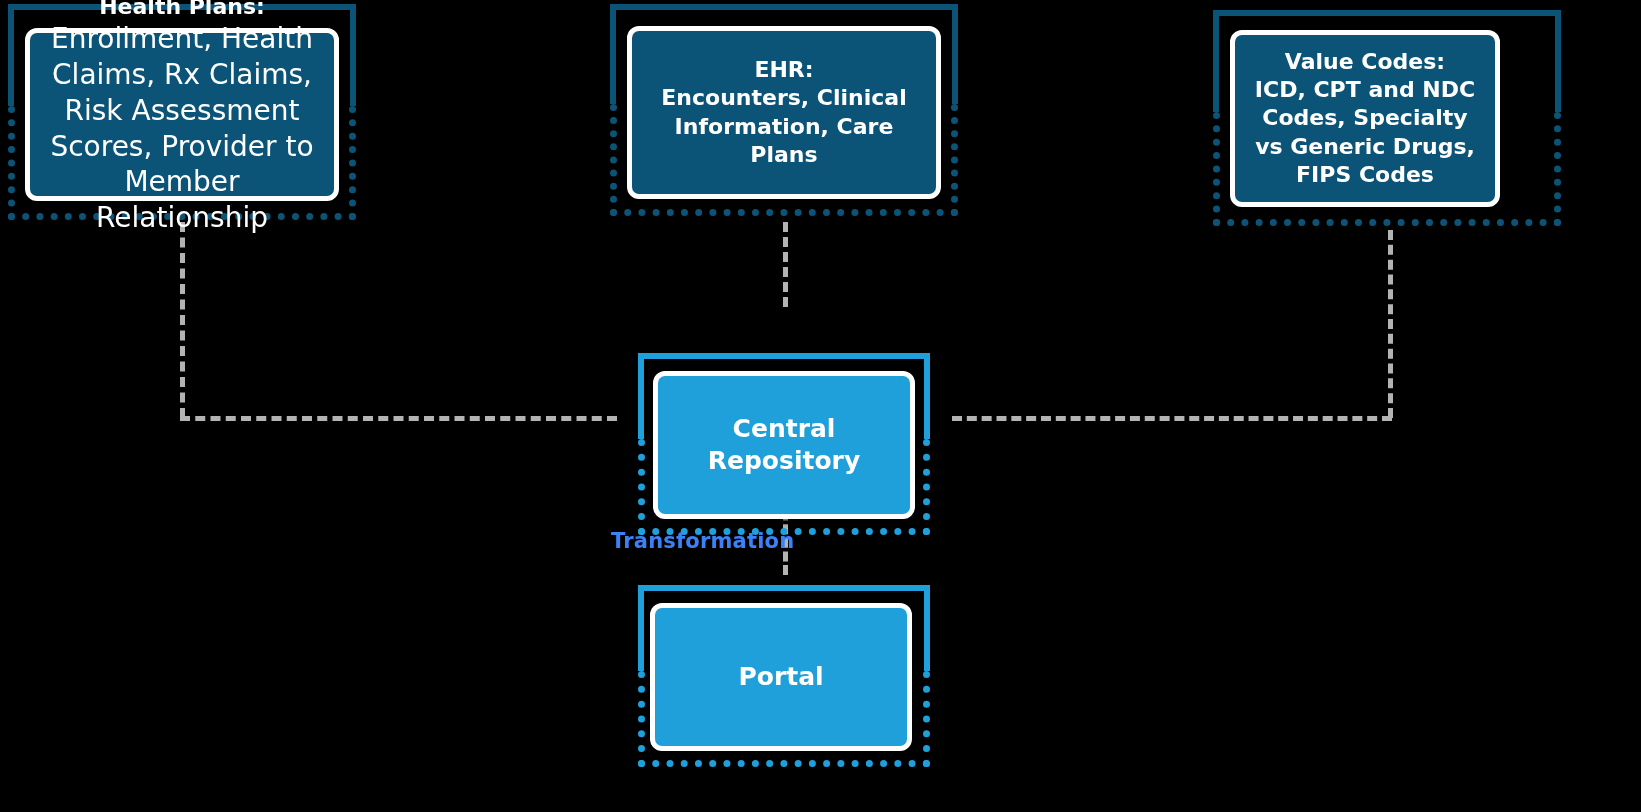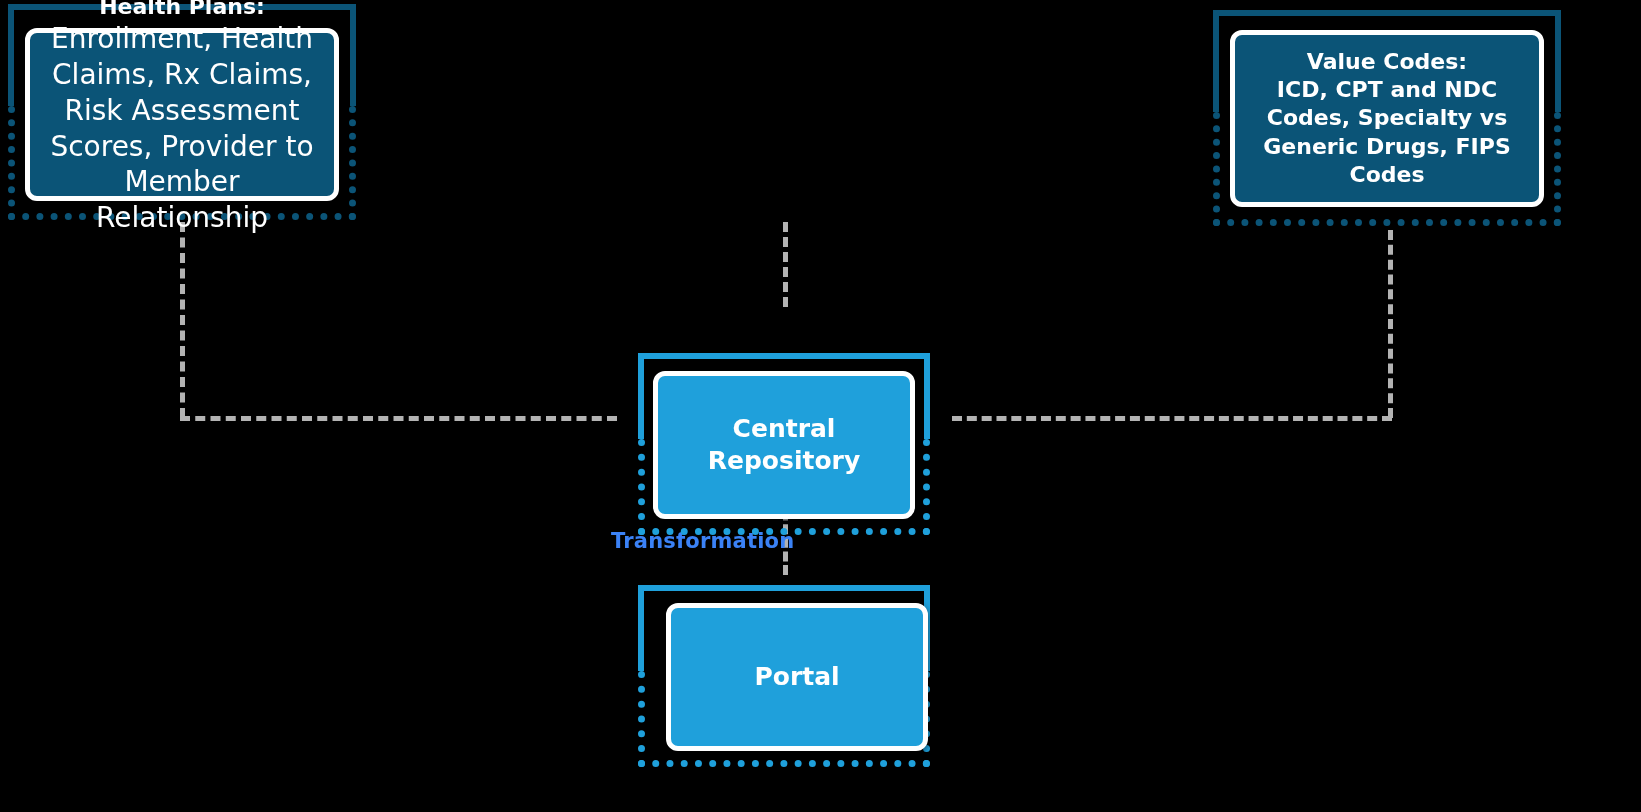--- a/index.html
+++ b/index.html
@@ -107,31 +107,47 @@
       <span class="dot-bottom"></span>
     </div>
     <div class="card plan" style="left:17px; top:24px; width:314px; height:173px;justify-content:center;">
       <div class="txt">
         <span class="ttl">Health Plans:</span>
         <span class="sub">Enrollment, Health Claims, Rx Claims, Risk Assessment Scores, Provider to Member Relationship</span>
       </div>
     </div>
   </div>
 
+  <div class="node" style="left:610px; top:4px; width:348px; height:212px; --fc:#0b5477;">
+    <div class="frame">
+      <span class="solid-top"></span>
+      <span class="solid-left"></span>
+      <span class="solid-right"></span>
+      <span class="dot-left"></span>
+      <span class="dot-right"></span>
+      <span class="dot-bottom"></span>
+    </div>
+    <div class="card solidb" style="left:17px; top:22px; width:314px; height:173px;">
+      <div class="txt">
+        <span class="ttl">EHR:</span>
+        <span class="sub">Encounters, Clinical Information, Care Plans</span>
+      </div>
+    </div>
+  </div>
 
   <div class="node" style="left:1213px; top:10px; width:348px; height:216px; --fc:#0b5477;">
     <div class="frame">
       <span class="solid-top"></span>
       <span class="solid-left"></span>
       <span class="solid-right"></span>
       <span class="dot-left"></span>
       <span class="dot-right"></span>
       <span class="dot-bottom"></span>
     </div>
-    <div class="card solidb" style="left:17px; top:20px; width:314px; height:177px;">
+    <div class="card solidb" style="left:17px; top:20px; width:270px; height:177px;">
       <div class="txt">
         <span class="ttl">Value Codes:</span>
         <span class="sub">ICD, CPT and NDC Codes, Specialty vs Generic Drugs, FIPS Codes</span>
       </div>
     </div>
   </div>
 
   <div class="node" style="left:638px; top:310px; width:292px; height:182px;margin-top:43px; --fc:#1fa0db;">
     <div class="frame">
       <span class="solid-top"></span>
@@ -150,20 +166,20 @@
 
   <div class="node" style="left:638px; top:585px; width:292px; height:182px; --fc:#1fa0db;">
     <div class="frame">
       <span class="solid-top"></span>
       <span class="solid-left"></span>
       <span class="solid-right"></span>
       <span class="dot-left"></span>
       <span class="dot-right"></span>
       <span class="dot-bottom"></span>
     </div>
-    <div class="card lite" style="left:28px; top:18px; width:262px; height:148px;">
+    <div class="card lite" style="left:12px; top:18px; width:262px; height:148px;">
       <div class="txt">
         <span class="ttl">Portal</span>
       </div>
     </div>
   </div>
 
 </div>
 
 </body></html>

